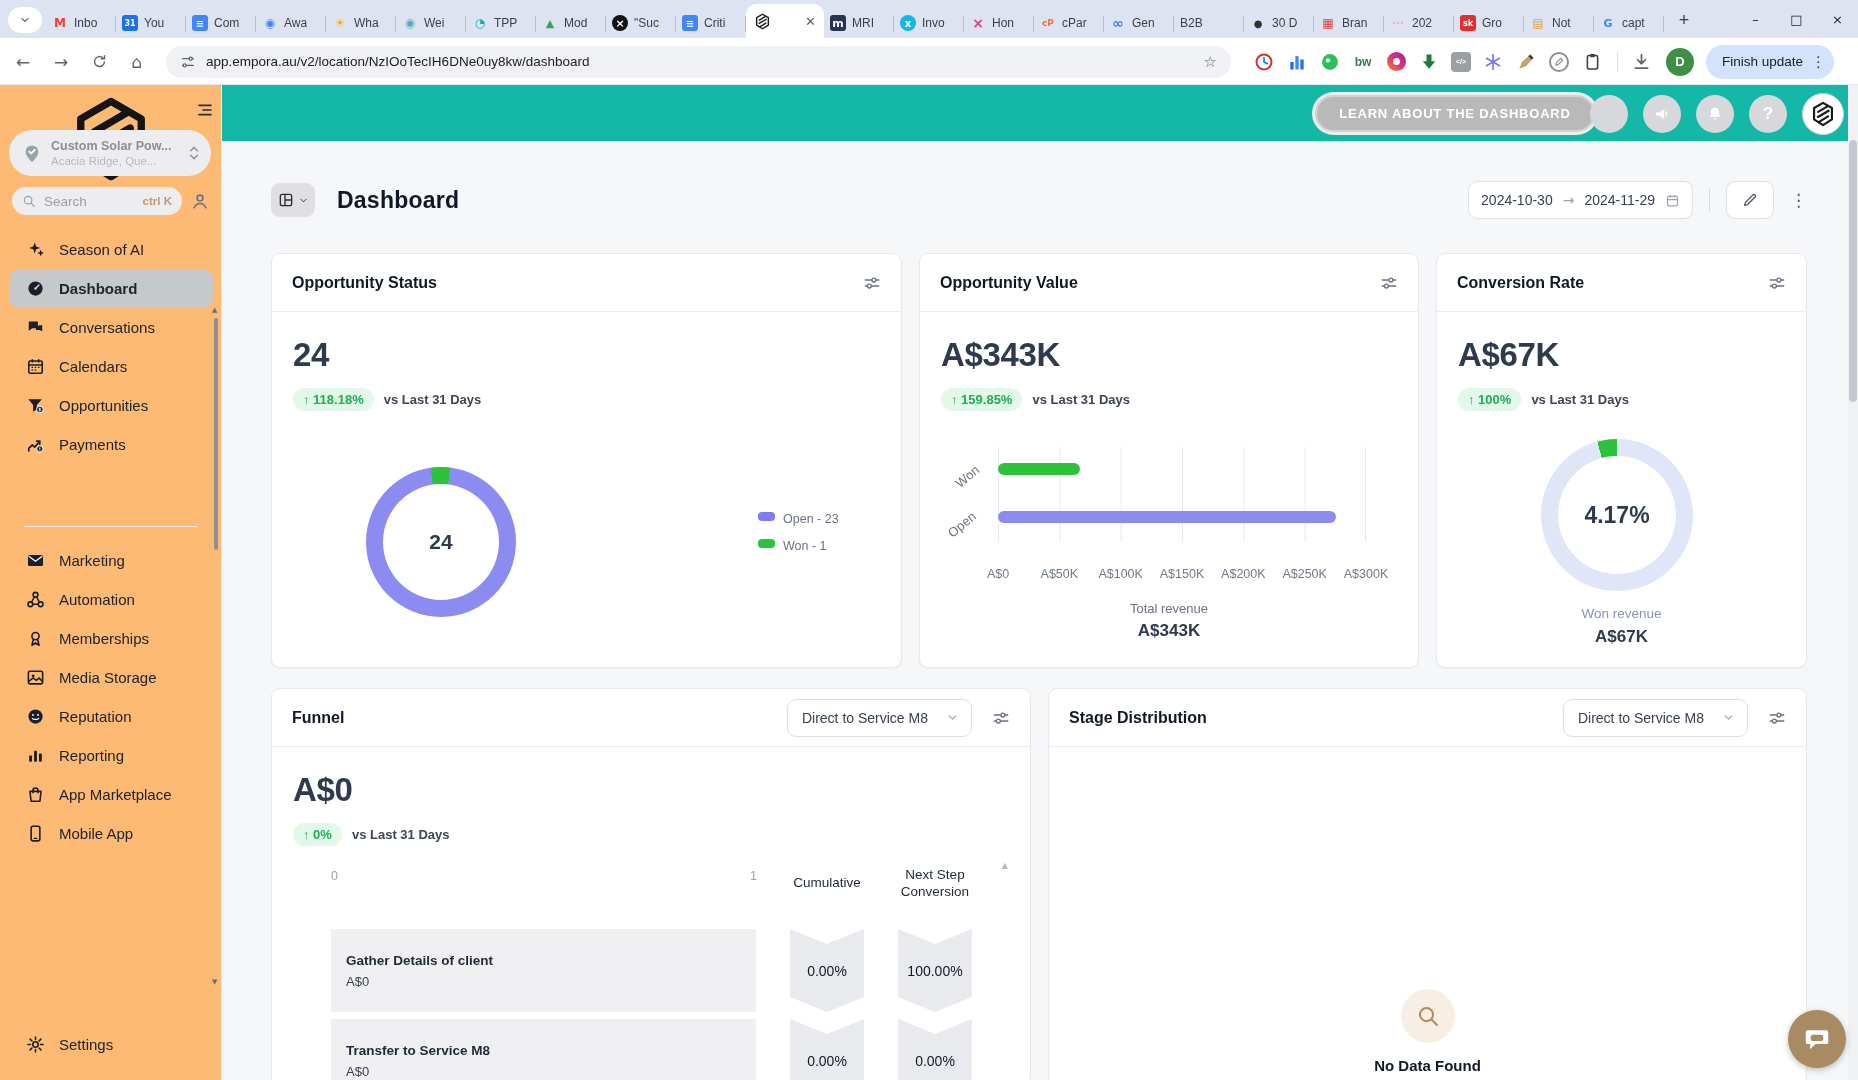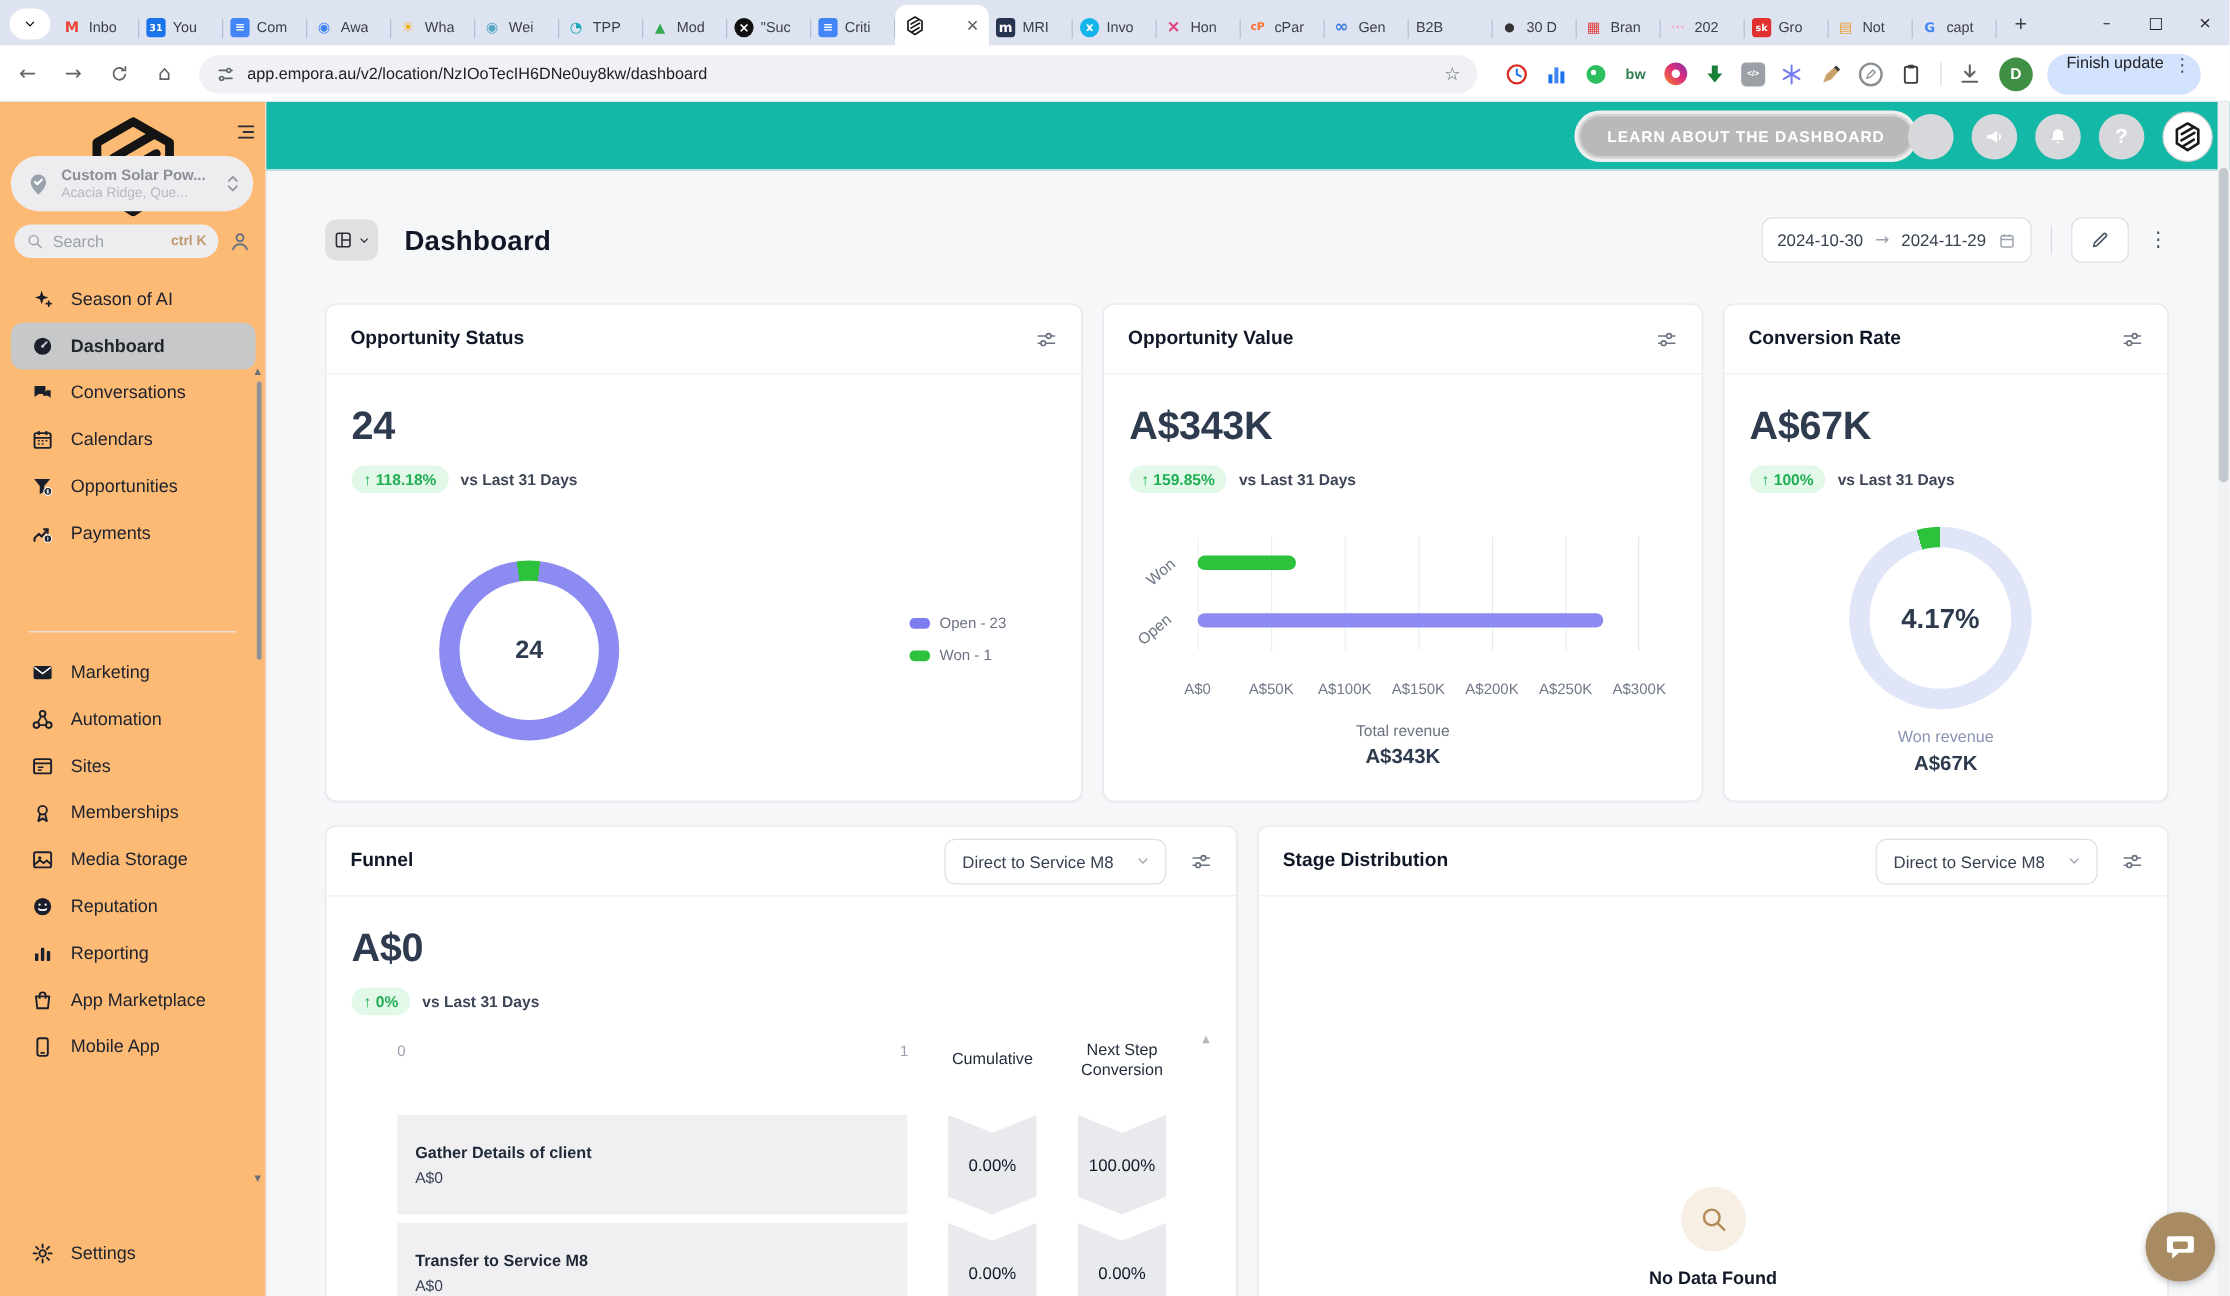--- a/index.html
+++ b/index.html
@@ -35,21 +35,21 @@
   .exts{display:flex;align-items:center;gap:11px;margin-left:22px}
   .ext{width:22px;height:22px;display:flex;align-items:center;justify-content:center}
   .ext-code{background:#9aa0a6;border-radius:4px;color:#fff;font-size:7px;font-weight:700;width:20px;height:20px}
   .ext-bw{color:#2e7d4f;font-weight:800;font-size:12px}
   .ext-cam{width:19px;height:19px;border-radius:50%;background:linear-gradient(45deg,#f58529,#dd2a7b 55%,#8134af);position:relative}
   .ext-cam::after{content:"";position:absolute;left:6px;top:6px;width:7px;height:7px;border-radius:50%;background:#fff}
   .ext-pcirc{width:20px;height:20px;border-radius:50%;border:2px solid #8a8f94;box-sizing:border-box;display:flex;align-items:center;justify-content:center}
   .vdiv{width:1px;height:20px;background:#dadce0;margin-left:14px}
   .dl{margin-left:12px}
   .avatarD{width:28px;height:28px;border-radius:50%;background:#3f8f44;color:#fff;font-size:13px;font-weight:700;display:flex;align-items:center;justify-content:center;margin-left:14px}
-  .finish{height:34px;background:#d3e3fd;border-radius:17px;display:flex;padding:0 8px 0 16px;margin-left:12px;gap:8px}
+  .finish{height:34px;background:#d3e3fd;border-radius:17px;display:flex;align-items:center;padding:0 8px 0 16px;margin-left:12px;gap:8px}
   .finish .ft{font-size:13.5px;color:#202124}
   .finish .kb{color:#444c55;font-size:15px;font-family:"DejaVu Sans",sans-serif}
   
   .app{position:absolute;left:0;top:85px;width:1858px;height:995px;background:#f6f7f9}
   .sidebar{position:absolute;left:0;top:0;width:222px;height:995px;background:#fdba74;border-right:1px solid #e9eaee;box-sizing:border-box}
   .collapse{position:absolute;top:18px;right:8px}
   .biglogo{position:absolute;left:67px;top:10px}
   .locpill{position:absolute;left:9px;top:45px;width:202px;height:46px;background:#ededef;border-radius:23px;display:flex;align-items:center;padding:0 10px 0 12px;box-sizing:border-box}
   .loctxt{flex:1;margin-left:8px;overflow:hidden}
   .locname{font-size:12.5px;font-weight:700;color:#8a8f98;white-space:nowrap}
@@ -98,21 +98,21 @@
   .pillrow{display:flex;align-items:center;margin:14px 0 0 21px;gap:10px}
   .gpill{background:#e2f8e8;color:#1fae53;font-size:13px;font-weight:700;padding:4px 10px;border-radius:12px}
   .vs{font-size:13px;font-weight:600;color:#3d4556}
   .donut{position:absolute;border-radius:50%}
   .donut .hole{position:absolute;inset:17px;background:#fff;border-radius:50%;display:flex;align-items:center;justify-content:center}
   .d1{left:94px;top:213px;width:150px;height:150px}
   .d1 .hole{font-size:21px;font-weight:700;color:#2e3a4e}
   .d3{left:104px;top:185px;width:152px;height:152px}
   .d3 .hole{font-size:23px;font-weight:700;color:#2e3a4e}
   .legend{position:absolute;left:486px;top:258px;display:flex;flex-direction:column;gap:13px}
-  .lgrow{display:flex;align-items:center;gap:8px}
+  .lgrow{display:flex;gap:8px}
   .sw{width:17px;height:9px;border-radius:4px}
   .sw.open{background:#7d7df0}.sw.won{background:#2cc23c}
   .lgtxt{font-size:12.5px;color:#6a7181}
   
   .plot{position:absolute;left:78px;top:193px;width:368px;height:95px;background-image:linear-gradient(to right,#e7e9f0 1px,transparent 1px);background-size:calc(100%/6) 100%}
   .plot::after{content:"";position:absolute;right:0;top:0;bottom:0;width:1px;background:#e7e9f0}
   .bar{position:absolute;height:12px;border-radius:6px;left:0}
   .bar.won{top:16px;background:#2cc23c}
   .bar.open{top:64px;background:#8b8bf1}
   .catlab{position:absolute;font-size:13px;color:#6c7484;transform:rotate(-40deg)}
@@ -468,28 +468,20 @@
         <svg class="nico" viewBox="0 0 24 24">
             <circle cx="12" cy="6" r="3" fill="none" stroke="currentColor" stroke-width="2"></circle>
             <circle cx="5.5" cy="18" r="3" fill="none" stroke="currentColor" stroke-width="2"></circle>
             <circle cx="18.5" cy="18" r="3" fill="none" stroke="currentColor" stroke-width="2"></circle>
             <path d="M10.6 8.6 7 15.4M13.4 8.6 17 15.4M8.5 18h7" stroke="currentColor" stroke-width="1.8"></path>
           </svg>
         <span>Automation</span>
       </div>
       <div class="navitem">
         <svg class="nico" viewBox="0 0 24 24">
-            <rect x="3" y="4.5" width="18" height="15" rx="2" fill="none" stroke="currentColor" stroke-width="2"></rect>
-            <path d="M3 9h18" stroke="currentColor" stroke-width="2"></path>
-            <path d="M7 13h6M7 16h4" stroke="currentColor" stroke-width="1.6"></path>
-          </svg>
-        <span>Sites</span>
-      </div>
-      <div class="navitem">
-        <svg class="nico" viewBox="0 0 24 24">
             <circle cx="12" cy="9" r="4.5" fill="none" stroke="currentColor" stroke-width="2"></circle>
             <path d="m9.5 12.5-2 8 4.5-2.8 4.5 2.8-2-8" fill="none" stroke="currentColor" stroke-width="2" stroke-linejoin="round"></path>
           </svg>
         <span>Memberships</span>
       </div>
       <div class="navitem">
         <svg class="nico" viewBox="0 0 24 24">
             <rect x="3" y="4" width="18" height="16" rx="2" fill="none" stroke="currentColor" stroke-width="2"></rect>
             <circle cx="9" cy="10" r="1.8" fill="currentColor"></circle>
             <path d="m3.5 17 5.5-4.5 4 3 3.5-2.8 4 3.8" fill="none" stroke="currentColor" stroke-width="2"></path>

